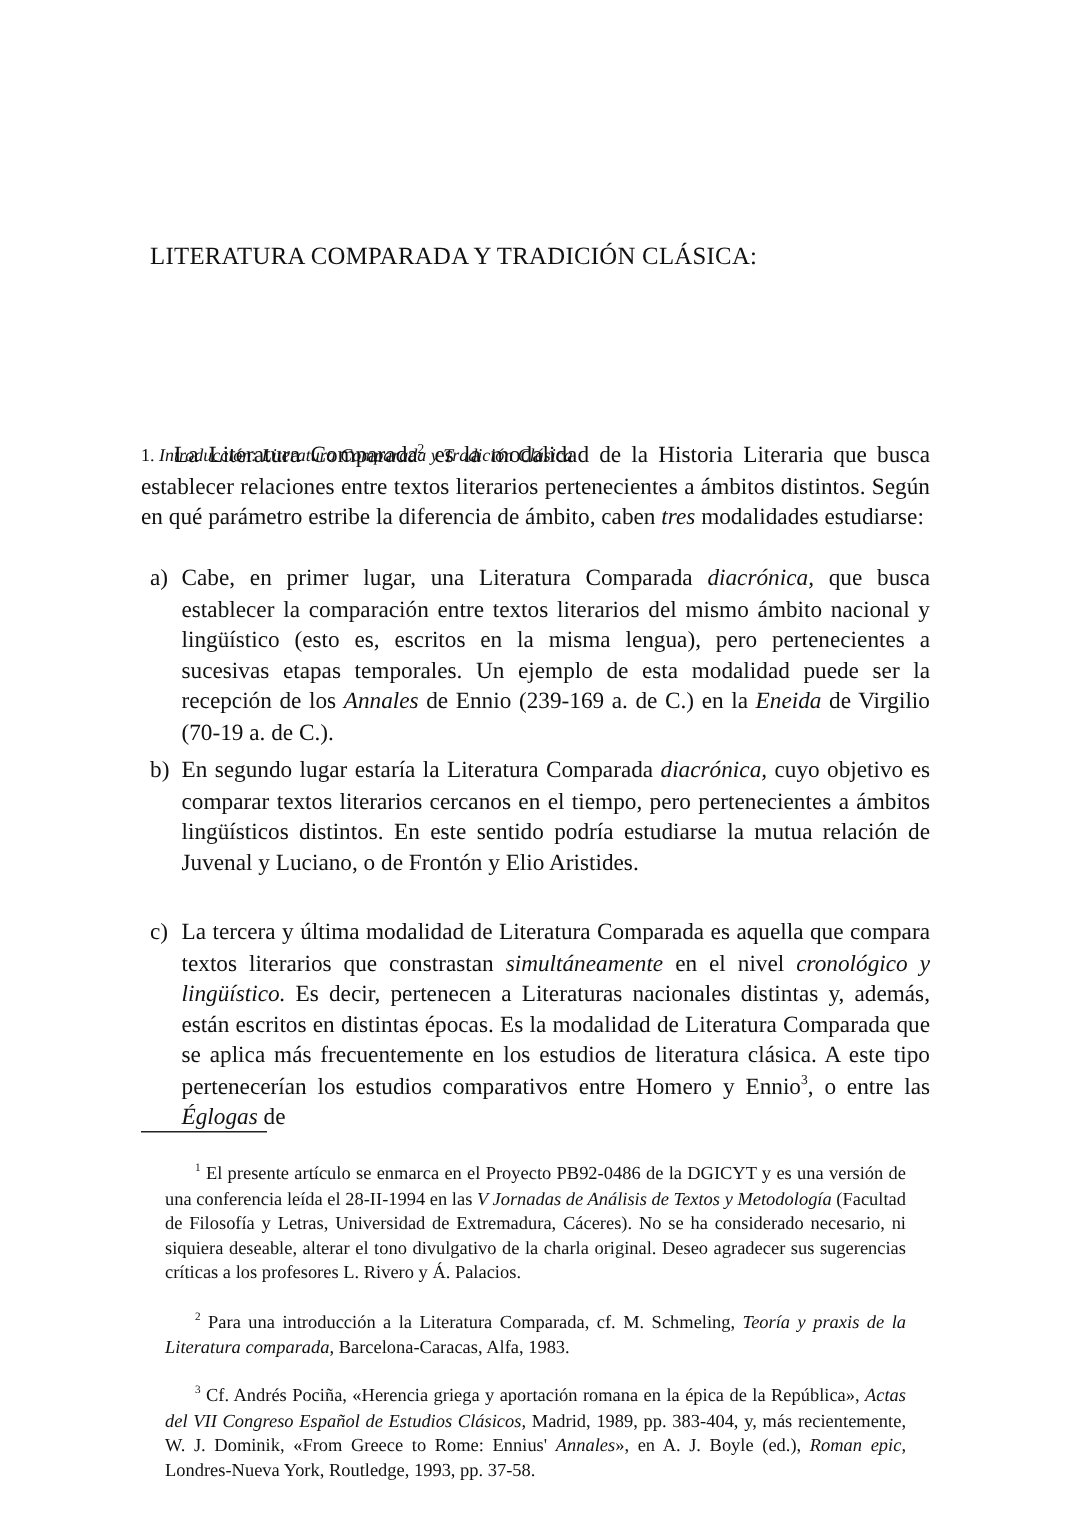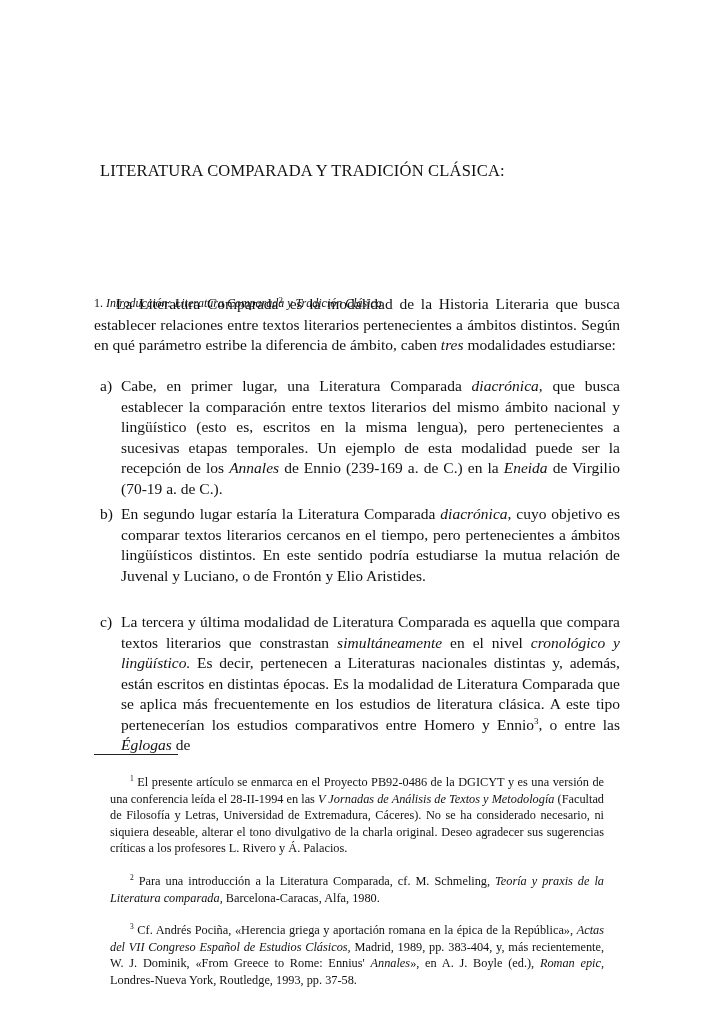--- a/index.html
+++ b/index.html
@@ -60,17 +60,17 @@
     <div class="item item-c" style="position:absolute;top:612px;left:0;">
       <span class="label">c)</span>
       <span class="text" style="text-align:justify;"><span>La tercera y última modalidad de Literatura Comparada es aquella que compara textos literarios que constrastan </span><em>simultáneamente</em><span> en el nivel </span><em>cronológico y lingüístico.</em><span> Es decir, pertenecen a Literaturas nacionales distintas y, además, están escritos en distintas épocas. Es la modalidad de Literatura Comparada que se aplica más frecuentemente en los estudios de literatura clásica. A este tipo pertenecerían los estudios comparativos entre Homero y Ennio</span><sup class="fn">3</sup><span>, o entre las </span><em>Églogas</em><span> de</span></span>
     </div>
   </div>
 
   <div class="rule"></div>
 
   <div class="footnotes">
     <p><sup>1</sup><span> El presente artículo se enmarca en el Proyecto PB92-0486 de la DGICYT y es una versión de una conferencia leída el 28-II-1994 en las </span><em>V Jornadas de Análisis de Textos y Metodología</em><span> (Facultad de Filosofía y Letras, Universidad de Extremadura, Cáceres). No se ha considerado necesario, ni siquiera deseable, alterar el tono divulgativo de la charla original. Deseo agradecer sus sugerencias críticas a los profesores L. Rivero y Á. Palacios.</span></p>
-    <p><sup>2</sup><span> Para una introducción a la Literatura Comparada, cf. M. Schmeling, </span><em>Teoría y praxis de la Literatura comparada,</em><span> Barcelona-Caracas, Alfa, 1980.</span></p>
+    <p><sup>2</sup><span> Para una introducción a la Literatura Comparada, cf. M. Schmeling, </span><em>Teoría y praxis de la Literatura comparada,</em><span> Barcelona-Caracas, Alfa, 1983.</span></p>
     <p><sup>3</sup><span> Cf. Andrés Pociña, «Herencia griega y aportación romana en la épica de la República», </span><em>Actas del VII Congreso Español de Estudios Clásicos,</em><span> Madrid, 1989, pp. 383-404, y, más recientemente, W. J. Dominik, «From Greece to Rome: Ennius' </span><em>Annales</em><span>», en A. J. Boyle (ed.), </span><em>Roman epic,</em><span> Londres-Nueva York, Routledge, 1993, pp. 37-58.</span></p>
   </div>
 
 </div>
 
 </body></html>

